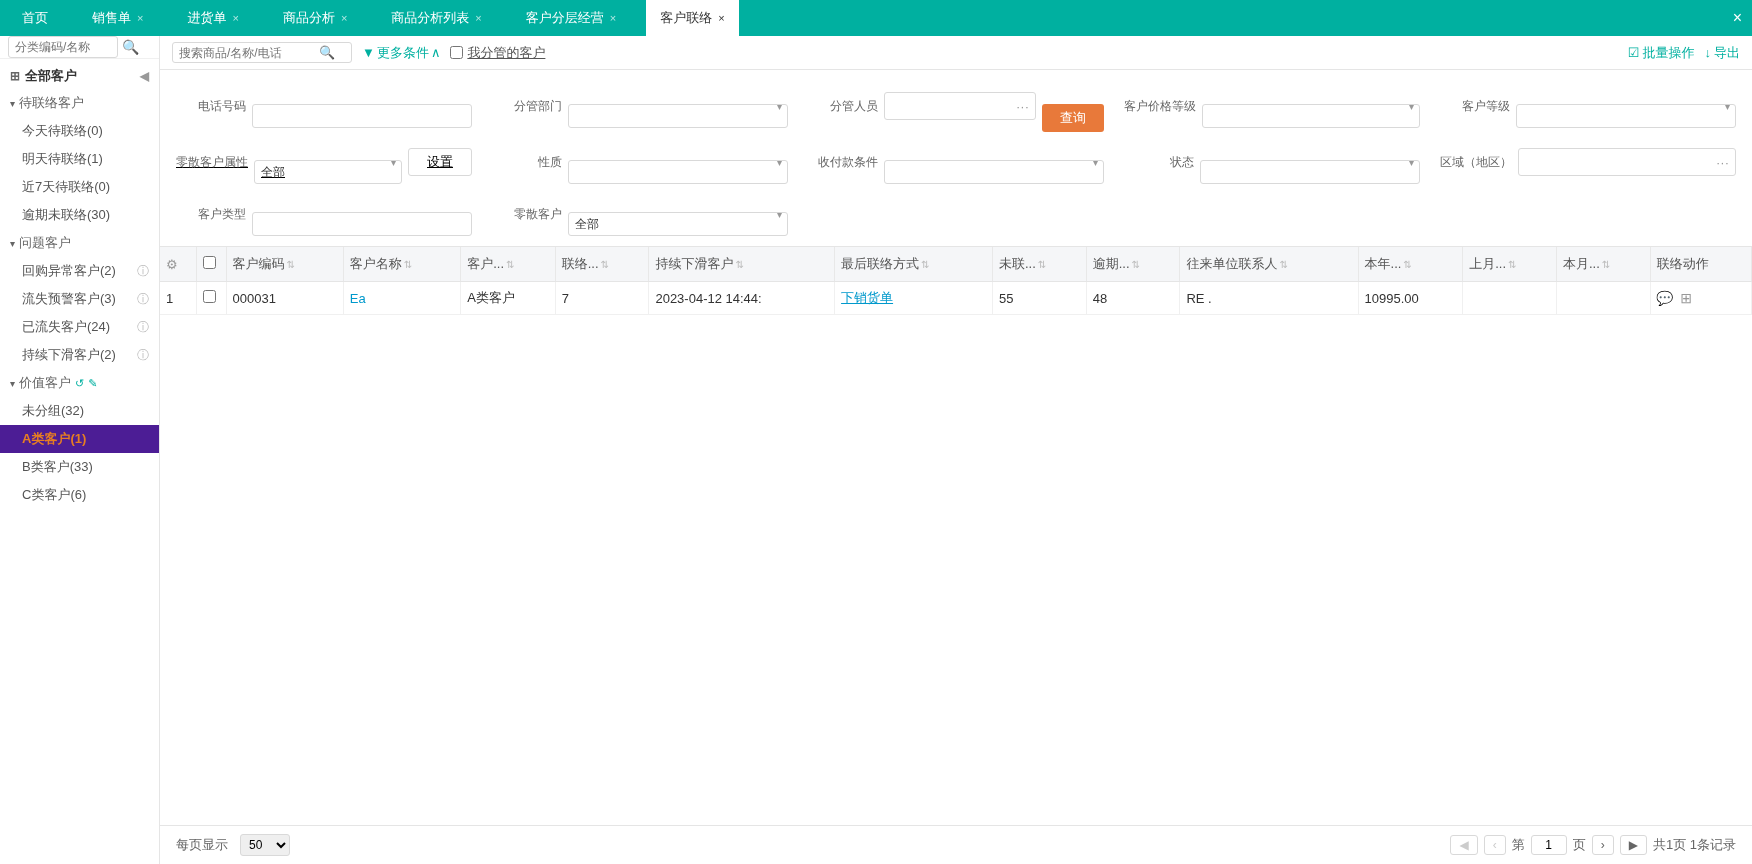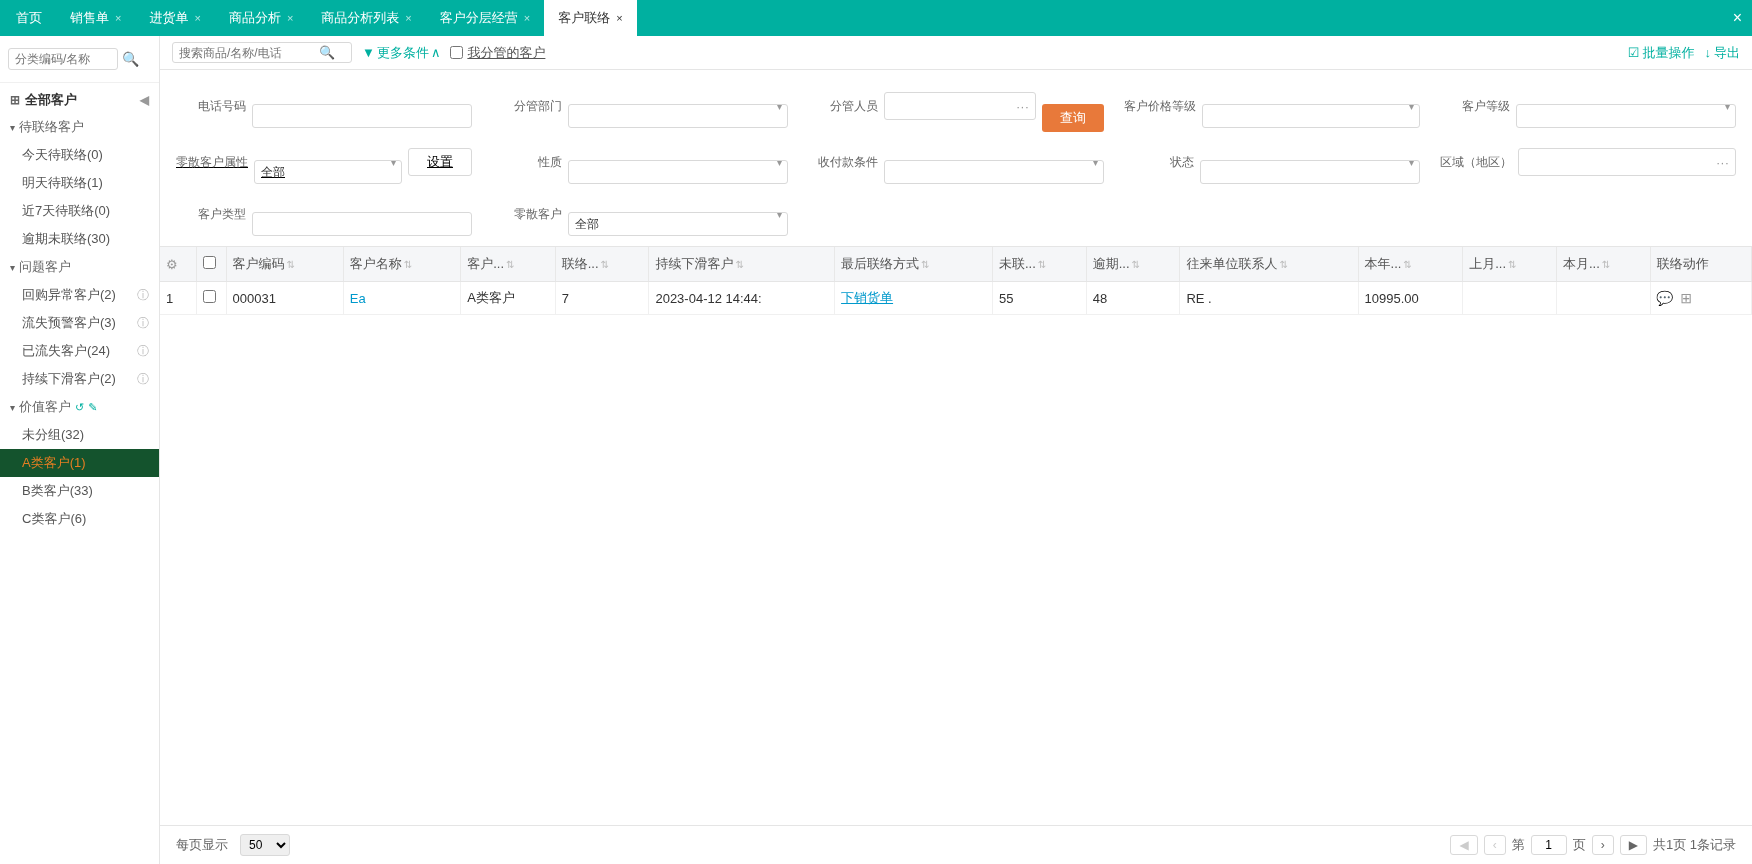--- a/index.html
+++ b/index.html
@@ -4,22 +4,22 @@
   <style>
     * { box-sizing: border-box; margin: 0; padding: 0; font-family: "Microsoft YaHei", SimHei, Arial, sans-serif; font-size: 13px; }
     body { background: #f0f2f5; width: 1752px; height: 864px; overflow: hidden; }
 
     
     .top-nav {
       background: #00b0a0;
       height: 36px;
       display: flex;
       align-items: center;
-      padding: 0 2px;
-      gap: 0;
+      padding: 0 8px;
+      gap: 16px;
       position: relative;
     }
     .nav-tab {
       height: 36px;
       display: flex;
       align-items: center;
       padding: 0 14px;
       color: #fff;
       cursor: pointer;
       font-size: 13px;
@@ -65,21 +65,21 @@
       background: #fff;
       border-right: 1px solid #e5e5e5;
       display: flex;
       flex-direction: column;
       overflow-y: auto;
       flex-shrink: 0;
     }
     .sidebar-search {
       display: flex;
       align-items: center;
-      padding: 12px 8px;
+      padding: 0 8px;
       border-bottom: 1px solid #f0f0f0;
     }
     .sidebar-search input {
       border: 1px solid #d9d9d9;
       border-radius: 3px;
       padding: 3px 6px;
       font-size: 12px;
       width: 110px;
       outline: none;
     }
@@ -126,23 +126,23 @@
     .sidebar-item {
       padding: 5px 10px 5px 22px;
       color: #555;
       font-size: 12px;
       cursor: pointer;
       display: flex;
       align-items: center;
       justify-content: space-between;
     }
     .sidebar-item.active {
-      background: #14532d;
+      background: #4c1d95;
       color: #e67e22;
-      font-weight: normal;
+      font-weight: bold;
     }
     .sidebar-item .info-icon {
       color: #bbb;
       font-size: 12px;
     }
 
     
     .content-area {
       flex: 1;
       display: flex;

